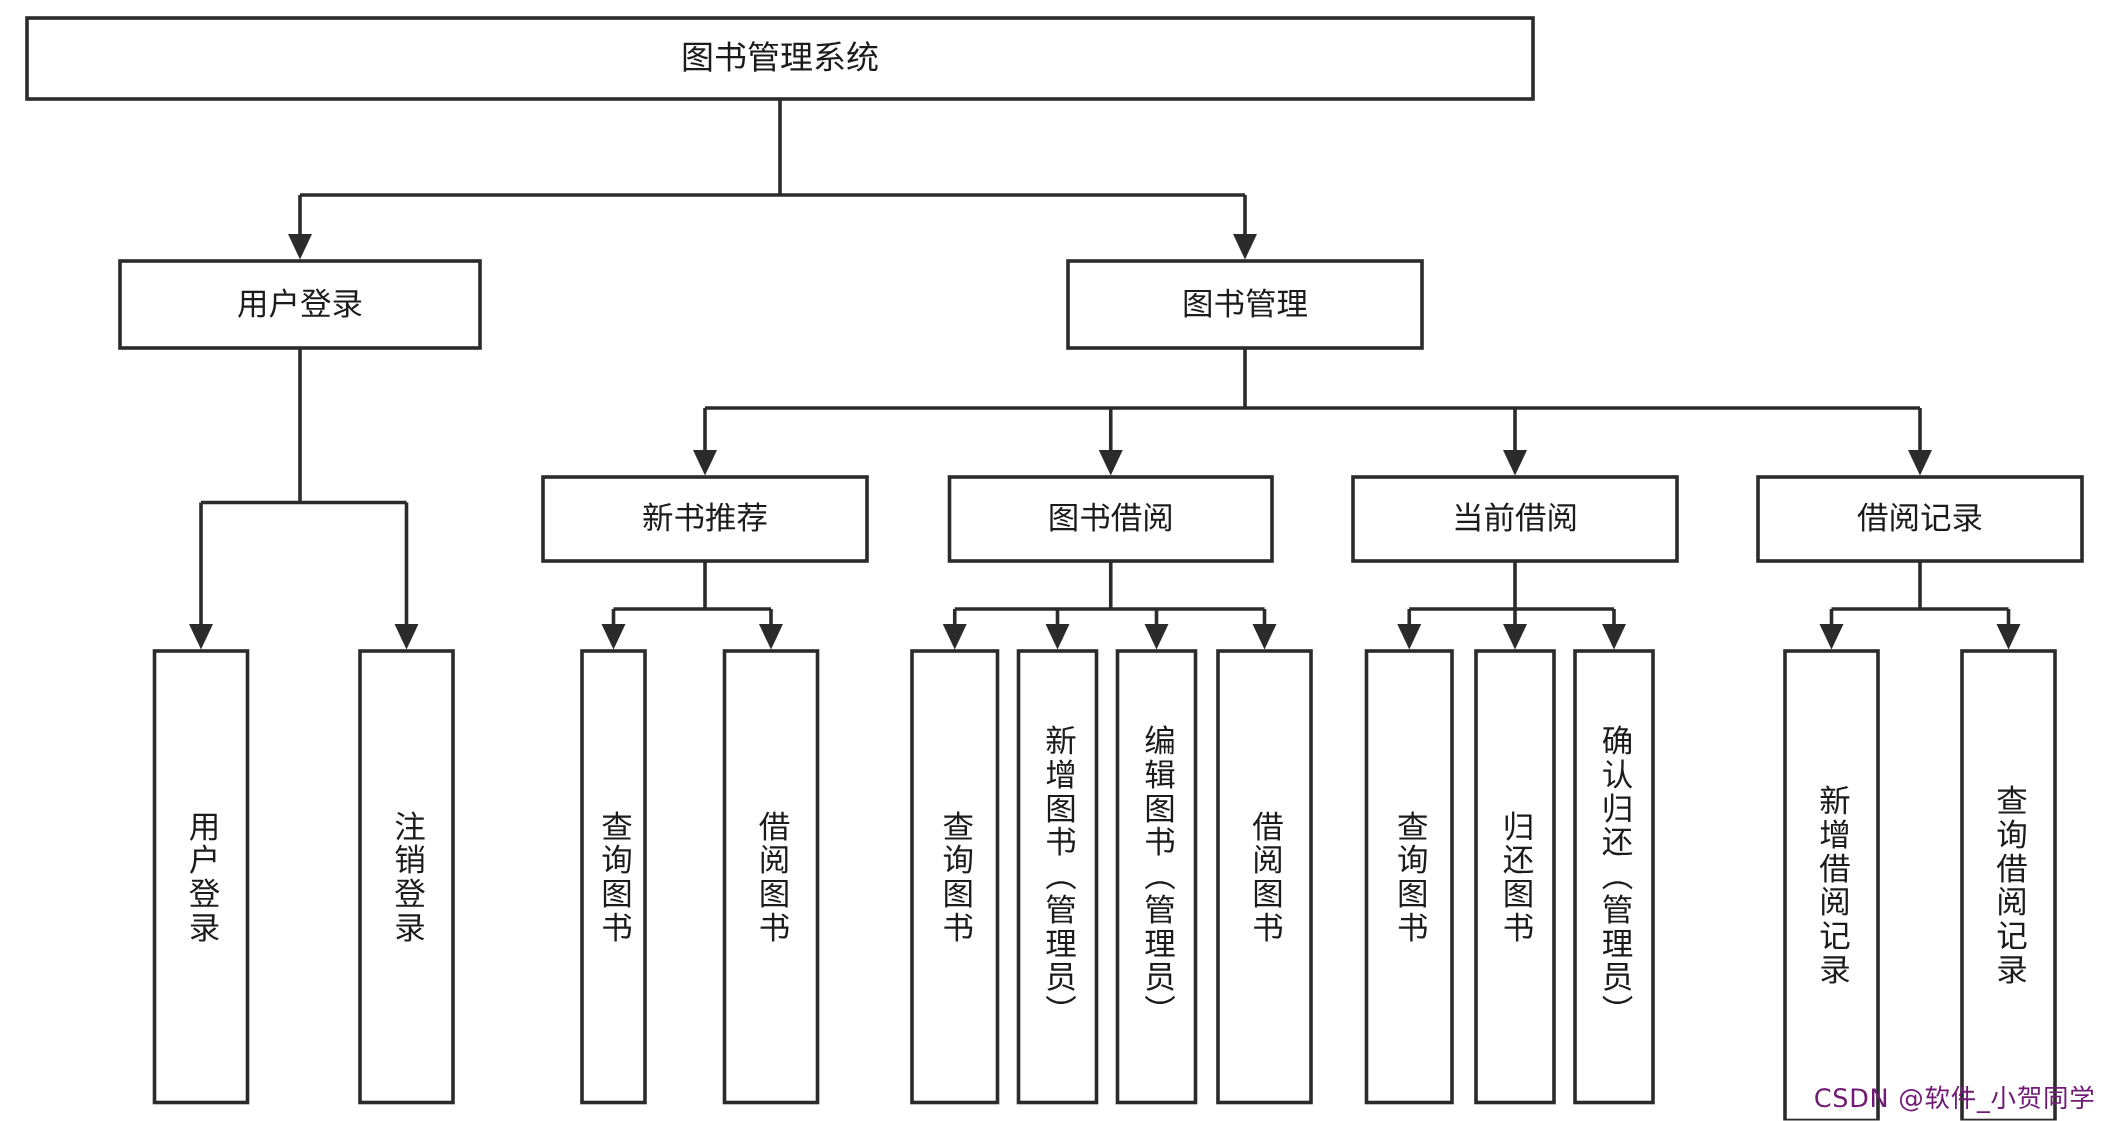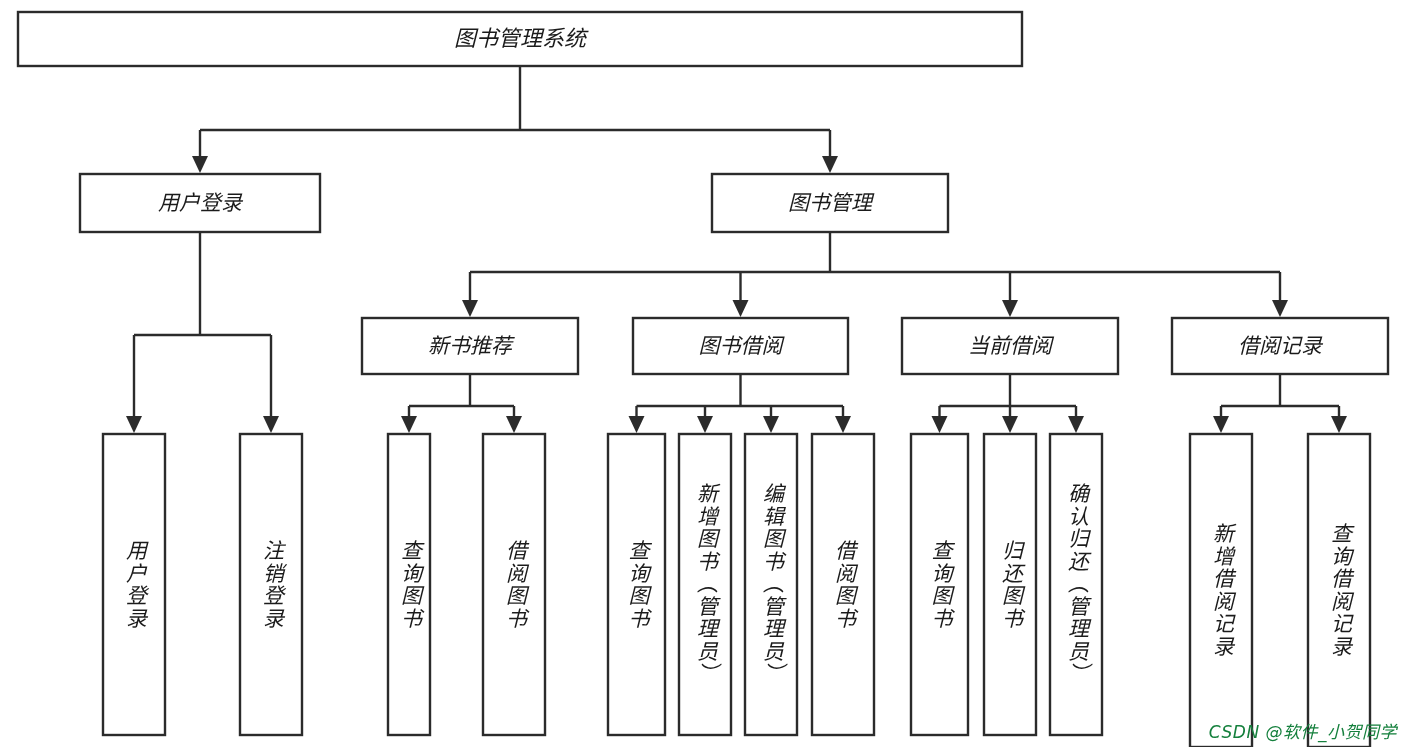--- a/index.html
+++ b/index.html
@@ -12,21 +12,20 @@
     width: 1405px;
     height: 747px;
     overflow: hidden;
     font-family: "DejaVu Sans", "Liberation Sans", sans-serif;
   }
   #diagram-root {
     position: relative;
     width: 1405px;
     height: 747px;
     background: #ffffff;
-    font-style: italic;
   }
   #diagram-svg {
     position: absolute;
     left: 0;
     top: 0;
     width: 1405px;
     height: 747px;
     display: block;
   }
   .node-box {
@@ -73,21 +72,21 @@
     text-align: center;
     white-space: nowrap;
     pointer-events: none;
   }
   #watermark {
     position: absolute;
     right: 8px;
     bottom: 4px;
     font-family: "DejaVu Sans", "Liberation Sans", sans-serif;
     font-size: 17px;
-    color: #15803d;
+    color: #701a75;
     white-space: nowrap;
     letter-spacing: 0.5px;
   }
 </style>
 </head>
 <body>
 
 <div id="diagram-root">
   <svg id="diagram-svg" viewBox="0 0 1405 747" xmlns="http://www.w3.org/2000/svg">
     <g id="connector-layer">

